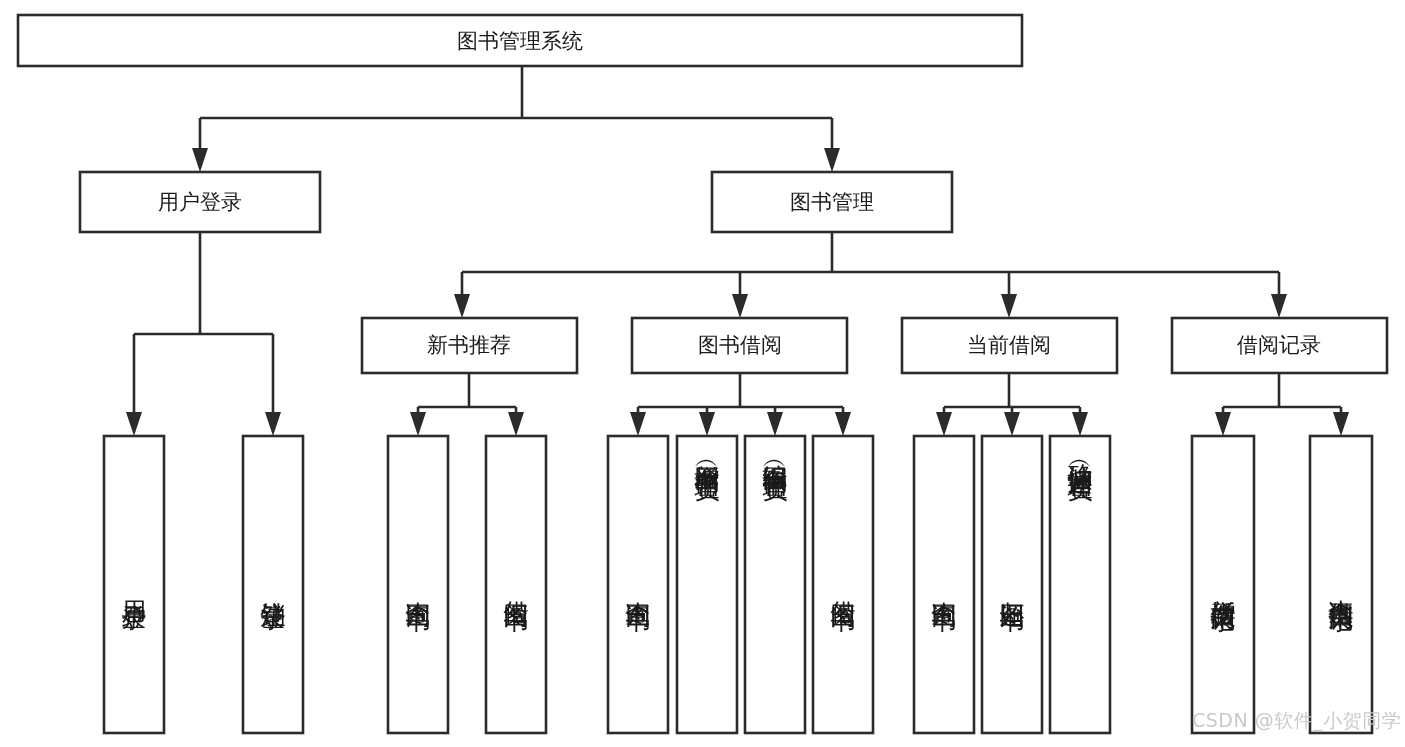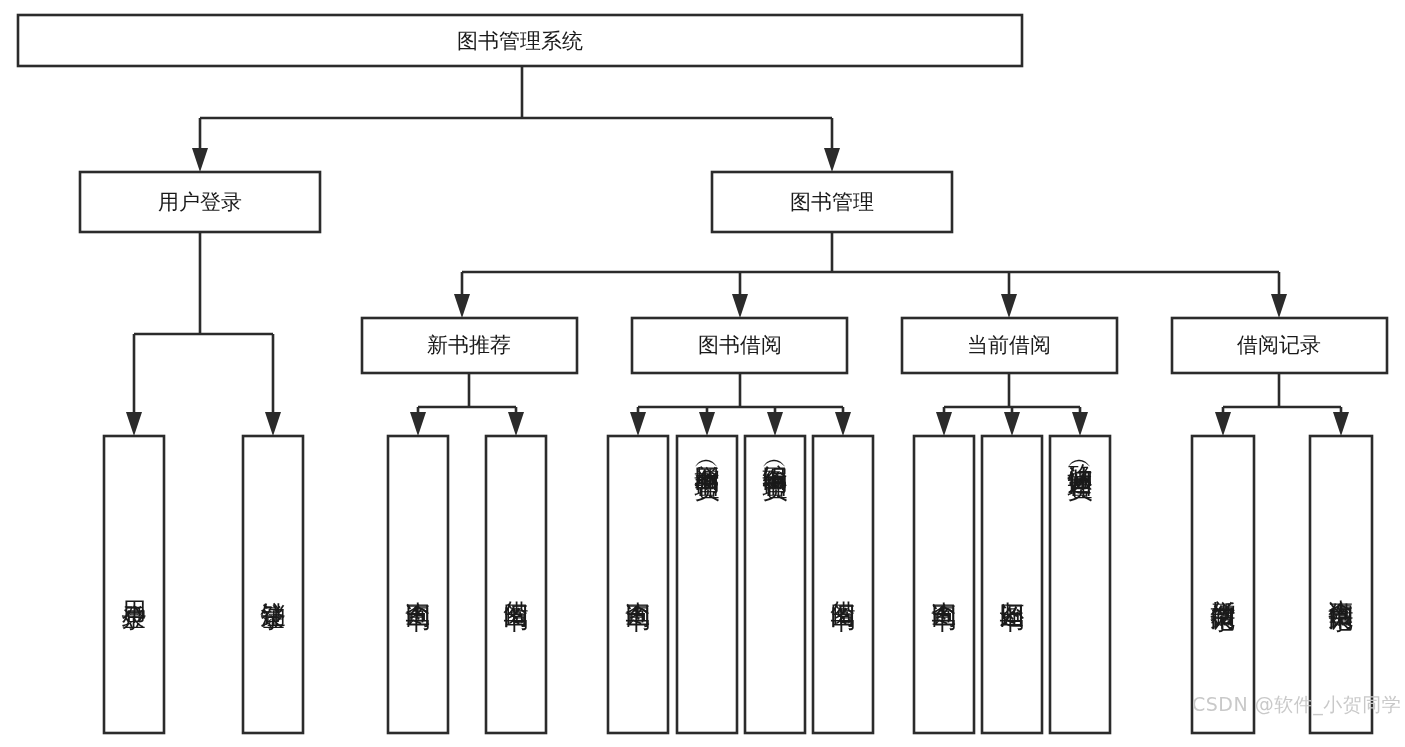--- a/index.html
+++ b/index.html
@@ -69,21 +69,21 @@
   .leaf-label.centered-block {
     align-self: center;
   }
   .watermark {
     position: absolute;
     font-family: "DejaVu Sans", "Liberation Sans", sans-serif;
     font-size: 19px;
     color: #c9c9c9;
     white-space: nowrap;
     left: 1192px;
-    top: 692px;
+    top: 708px;
     letter-spacing: 0.5px;
   }
 </style>
 </head>
 <body>
 
 <div id="diagram-root">
 
   <svg class="flow" viewBox="0 0 1405 747">
 

